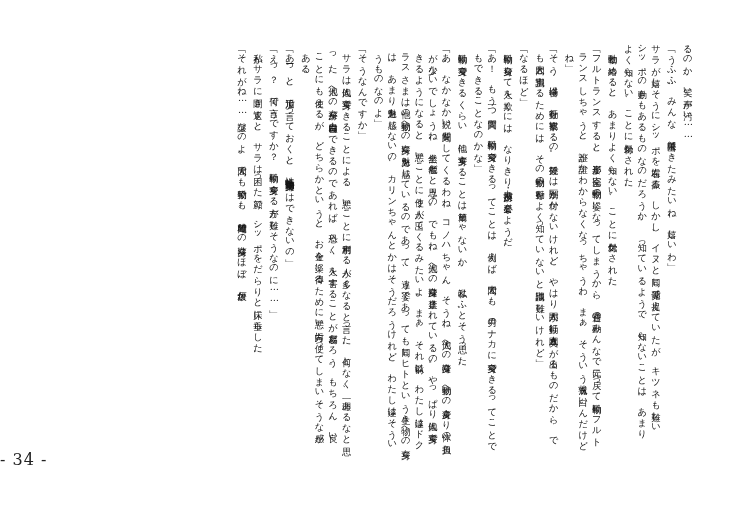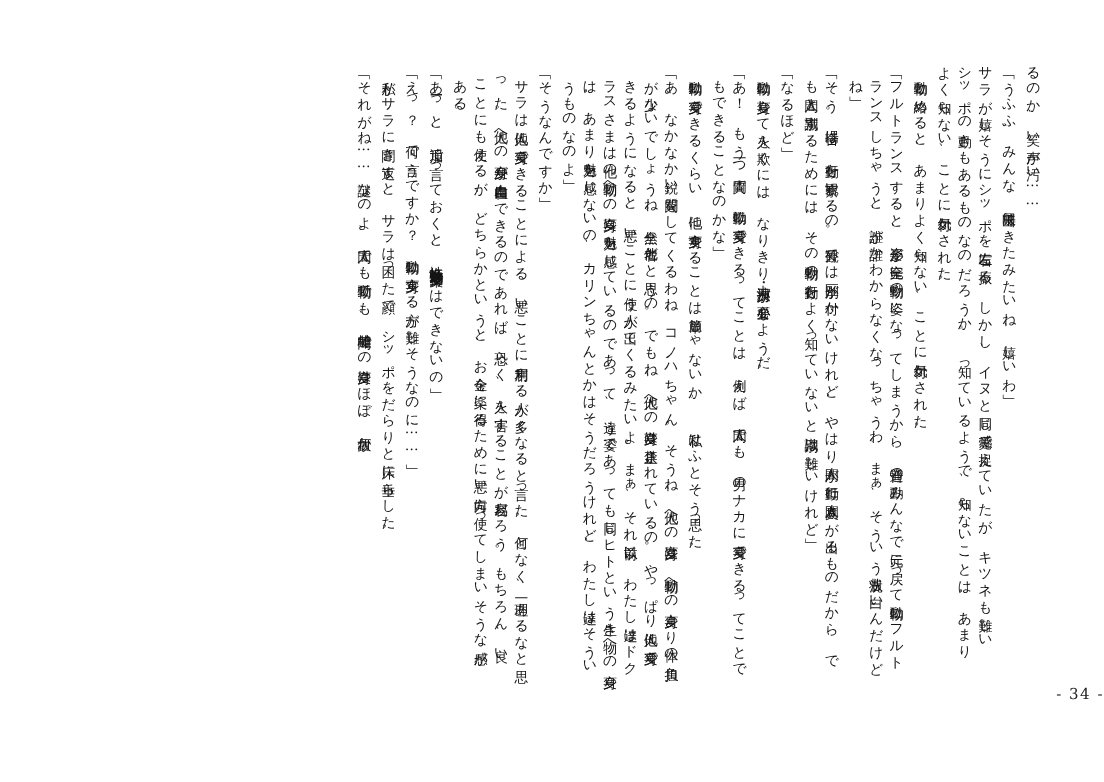--- a/index.html
+++ b/index.html
@@ -47,22 +47,22 @@
     color: #141414;
   }
   .col.indent {
     padding-top: 9px;
   }
   .page-number {
     position: absolute;
     left: 0;
     right: 0;
     bottom: 52px;
-    text-align: right;
-    font-size: 10px;
+    text-align: left;
+    font-size: 16px;
     font-family: "DejaVu Serif", "Liberation Serif", serif;
     color: #222222;
     letter-spacing: 1px;
   }
 </style>
 </head>
 <body>
 
 <div class="page">
   <div class="text-area">

